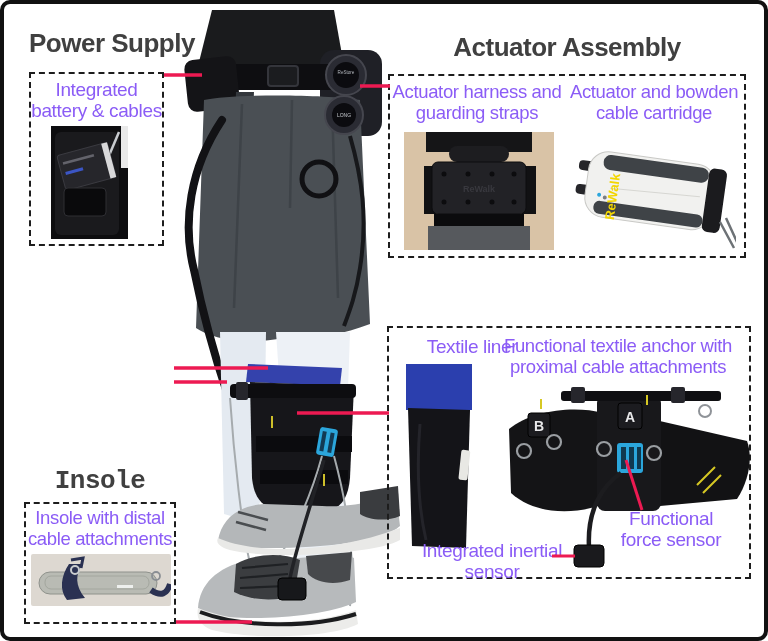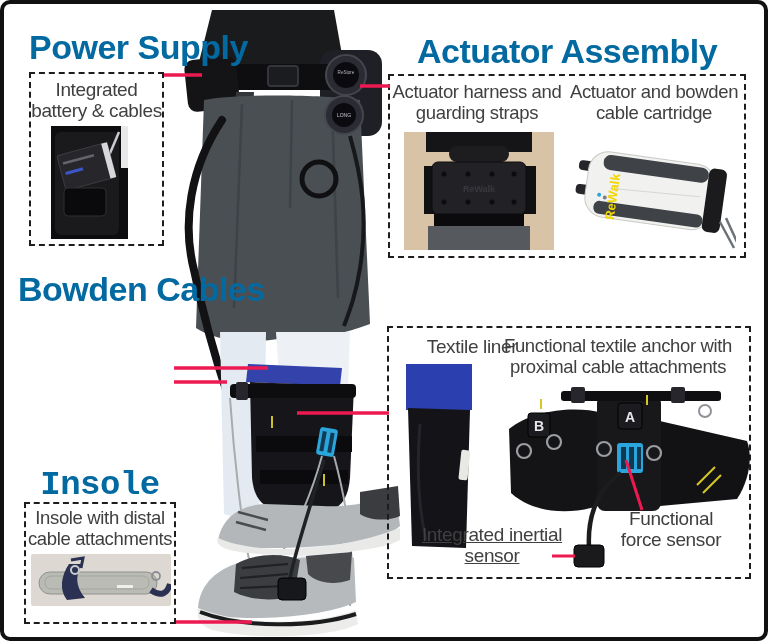--- a/index.html
+++ b/index.html
@@ -3,30 +3,30 @@
 <meta charset="utf-8">
 <style>
   html,body{margin:0;padding:0;background:#fff;}
   *{box-sizing:border-box;}
   .figure{
     position:relative;width:768px;height:641px;background:#ffffff;
     border:4px solid #111;border-radius:10px;overflow:hidden;
     font-family:"Liberation Sans", sans-serif;color:#151515;
   }
   .title{
-    position:absolute;font-weight:bold;font-size:34px;letter-spacing:-0.5px;
-    color:#0369a1;white-space:nowrap;z-index:4;
+    position:absolute;font-weight:bold;font-size:26px;letter-spacing:-0.5px;
+    color:#404040;white-space:nowrap;z-index:4;
   }
   .title.centered{text-align:center;}
   .dashed{
     position:absolute;border:2.6px dashed #1d1d1d;z-index:3;background:transparent;
   }
   .cap{
     position:absolute;font-size:19px;line-height:1.13;letter-spacing:-0.35px;
-    color:#404040;text-align:center;z-index:4;
+    color:#8b5cf6;text-align:center;z-index:4;
   }
   .cap.small{font-size:18.5px;}
   .photo{position:absolute;z-index:4;}
   svg text{font-family:"Liberation Sans", sans-serif;}
   .overlay{position:absolute;left:0;top:0;z-index:6;pointer-events:none;}
   .person{position:absolute;left:168px;top:4px;z-index:1;}
 </style>
 </head>
 <body>
 
@@ -155,21 +155,20 @@
         <line x1="42" y1="62" x2="132" y2="58" stroke="#d6d6d2"></line>
         <text x="50" y="70" font-size="13" font-weight="bold" fill="#f2d600" transform="rotate(-90 50 70)" text-anchor="middle">ReWalk</text>
         <circle cx="32" cy="70" r="2" fill="#2ba6dc"></circle>
           <circle cx="38" cy="72" r="2" fill="#7a7d82"></circle>
         <rect x="138" y="28" width="18" height="64" rx="6" fill="#1b1b1e"></rect>
       </g>
       <path d="M152,90 L166,116 M158,86 L170,112" stroke="#6d7276" stroke-width="2.5"></path>
     </svg>
   </div>
 
-  <div class="title" style="left:14px;top:266px;">Bowden Cables</div>
 
   <div class="title centered" style="left:20px;top:462px;width:152px;font-family:Liberation Mono, monospace;">Insole</div>
   <div class="dashed" style="left:20px;top:498px;width:152px;height:122px;">
     <div class="cap small" style="left:0;right:0;top:4px;">Insole with distal cable attachments</div>
     <svg class="photo" style="left:5px;top:50px;" width="140" height="52" viewBox="0 0 140 52">
       <rect width="140" height="52" rx="2" fill="#ddd8d1"></rect>
       <rect x="8" y="18" width="118" height="22" rx="11" fill="#b9bbb4" stroke="#8f928c"></rect>
       <rect x="14" y="22" width="104" height="13" rx="6" fill="none" stroke="#a3a69e"></rect>
       <rect x="86" y="31" width="16" height="3" fill="#eef0ee"></rect>
       <path d="M120,36 C130,43 136,40 139,30" stroke="#2a3152" stroke-width="6" fill="none"></path>
@@ -208,21 +207,21 @@
       <g>
         <rect x="116" y="58" width="26" height="30" rx="3" fill="#2ba6dc"></rect>
         <rect x="120" y="62" width="5" height="22" fill="#10394f"></rect>
         <rect x="128" y="62" width="5" height="22" fill="#10394f"></rect>
         <rect x="136" y="62" width="4" height="22" fill="#10394f"></rect>
       </g>
       <path d="M40,14 L40,24 M146,10 L146,20 M196,100 L214,82 M202,108 L220,90" stroke="#d6c824" stroke-width="2"></path>
       <path d="M120,88 C102,100 86,124 88,162" stroke="#1c1c1f" stroke-width="4.5" fill="none"></path>
       <rect x="73" y="160" width="30" height="22" rx="4" fill="#1a1a1d" stroke="#000"></rect>
     </svg>
-    <div class="cap" style="left:28px;top:196px;width:150px;text-decoration:underline;">Integrated inertial sensor</div>
+    <div class="cap" style="left:28px;top:212px;width:150px;">Integrated inertial sensor</div>
     <div class="cap" style="left:222px;top:180px;width:120px;">Functional force sensor</div>
   </div>
 
   <svg class="overlay" width="768" height="641" viewBox="0 0 768 641">
     <g stroke="#ED1A52" stroke-width="3.4">
       <line x1="160" y1="71" x2="198" y2="71"></line>
       <line x1="356" y1="82" x2="386" y2="82"></line>
       <line x1="170" y1="364" x2="264" y2="364"></line>
       <line x1="170" y1="378" x2="223" y2="378"></line>
       <line x1="293" y1="409" x2="385" y2="409"></line>

